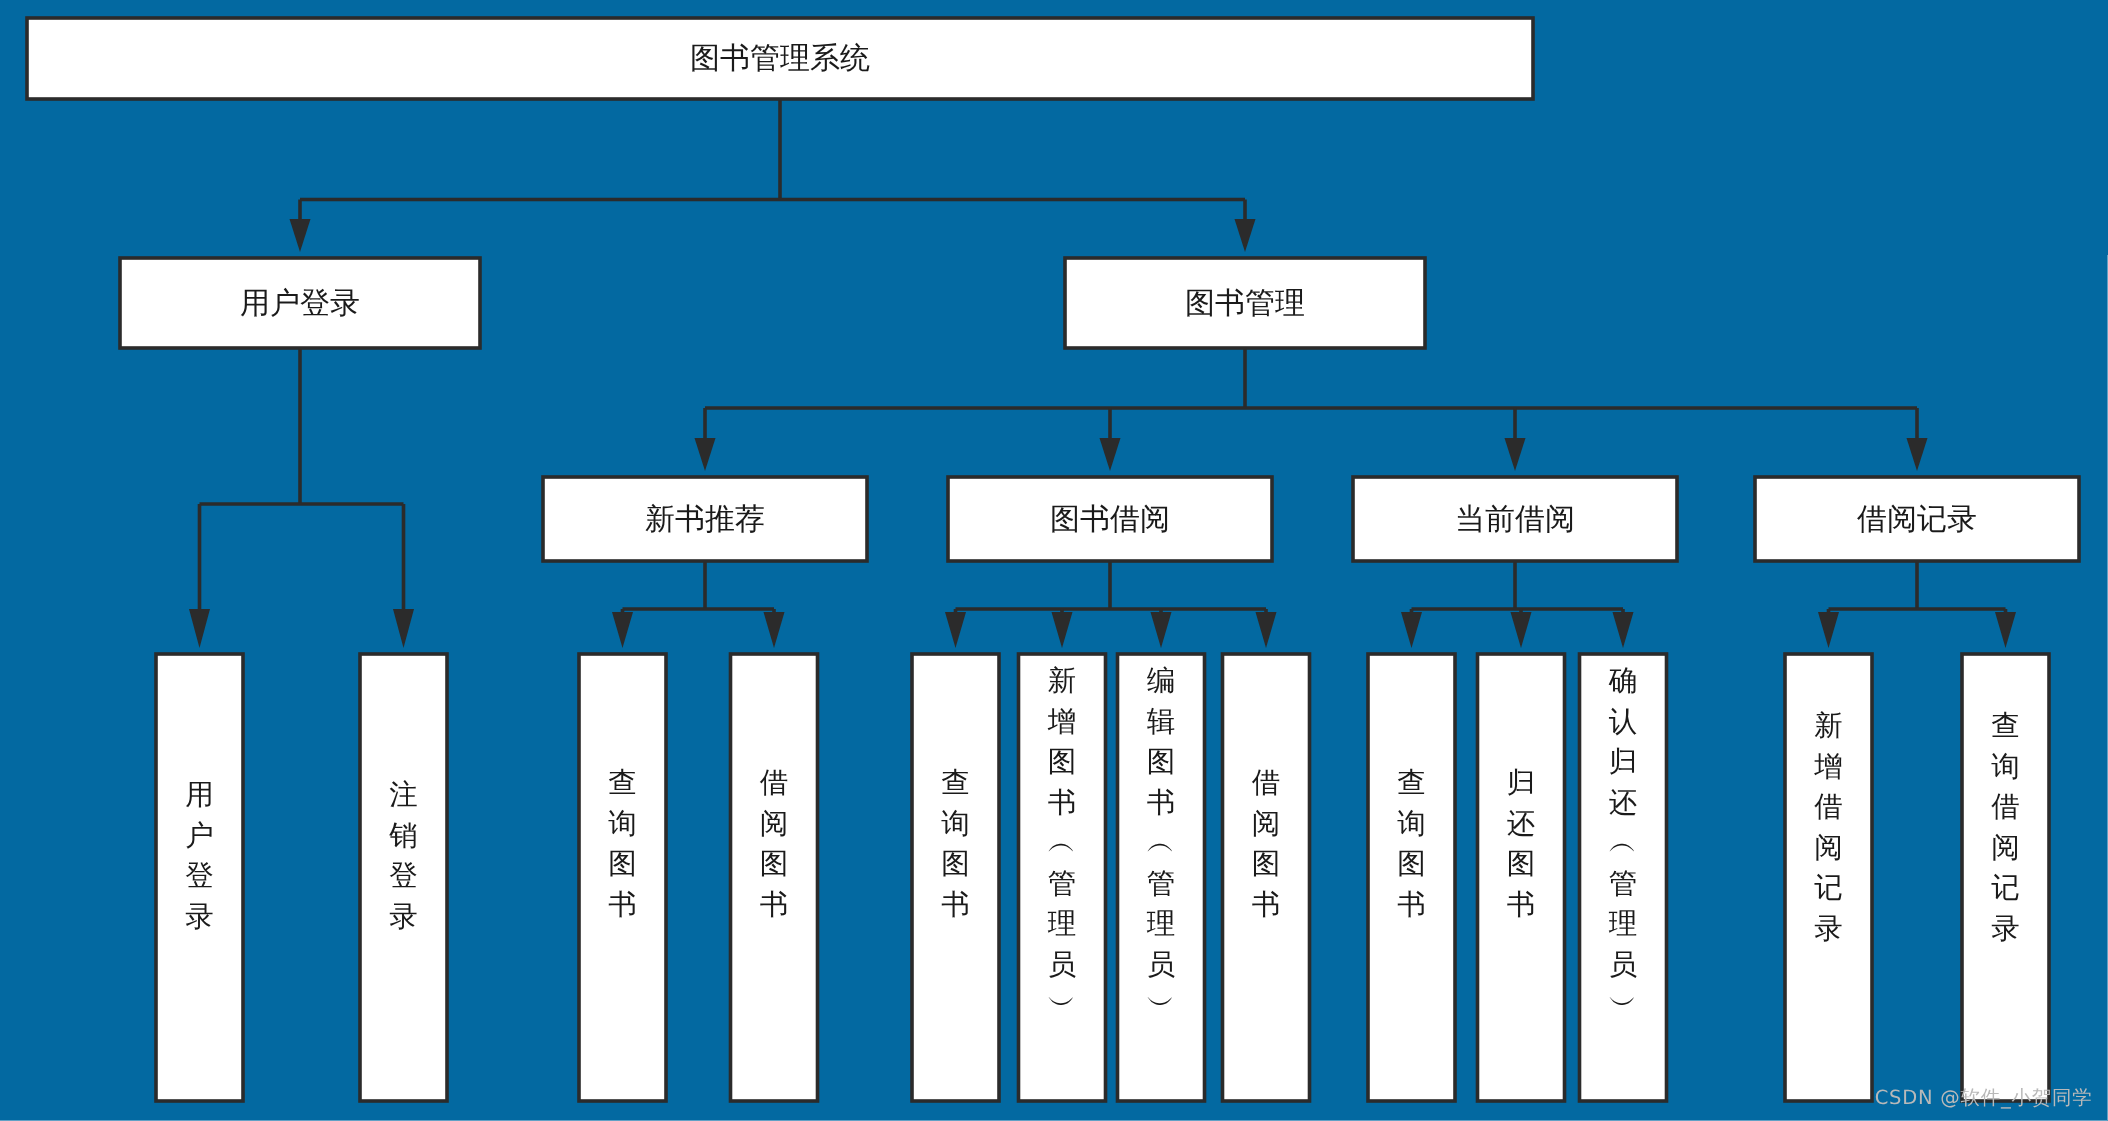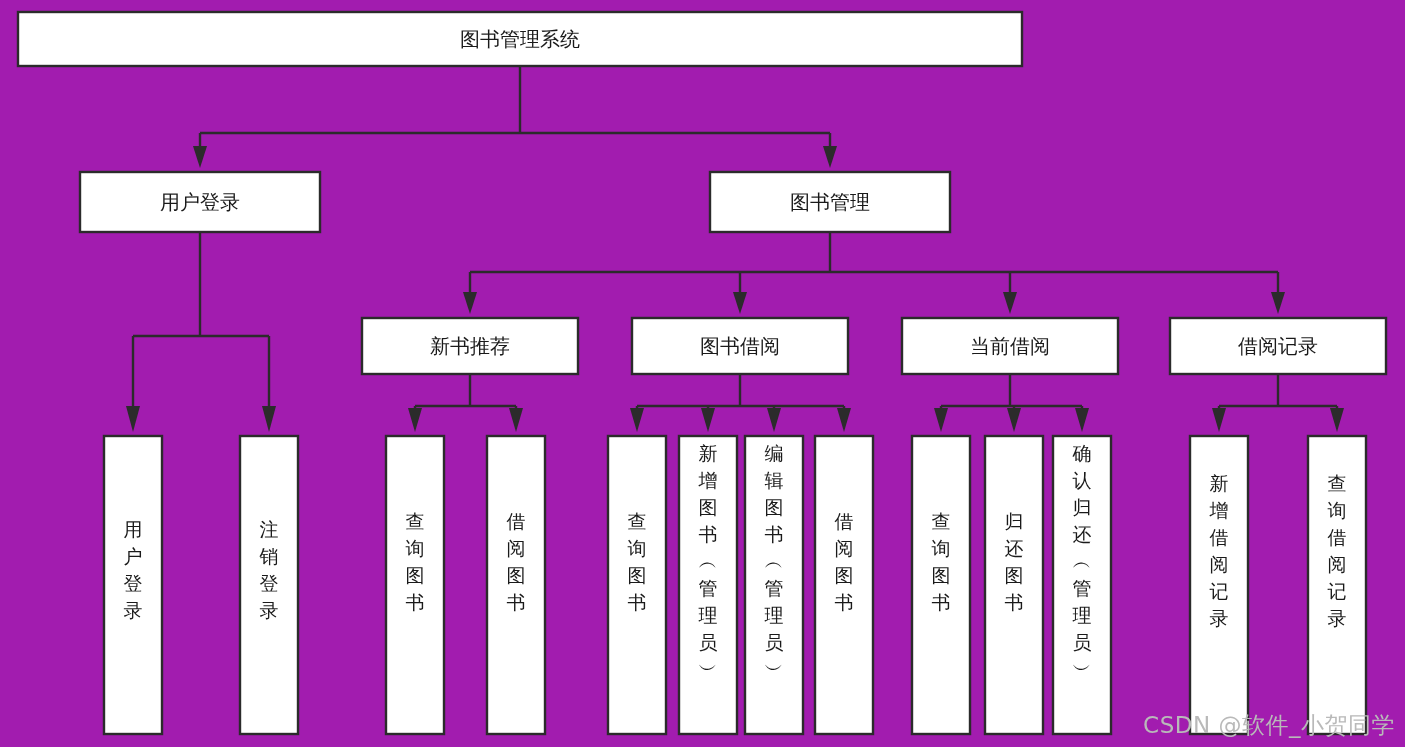--- a/index.html
+++ b/index.html
@@ -10,21 +10,21 @@
   body {
     width: 1405px;
     height: 747px;
     font-family: "DejaVu Sans", "Liberation Sans", sans-serif;
     overflow: hidden;
   }
   #diagram-root {
     position: relative;
     width: 1405px;
     height: 747px;
-    background: #a21caf;
+    background: #0369a1;
   }
   svg#tree-svg {
     position: absolute;
     left: 0;
     top: 0;
     width: 1405px;
     height: 747px;
     display: block;
   }
   .node-box {
@@ -54,21 +54,21 @@
   .arrow-head {
     fill: #2b2b2b;
     stroke: none;
   }
   .watermark {
     position: absolute;
     right: 10px;
     bottom: 6px;
     color: #b9b9b9;
     font-family: "DejaVu Sans", "Liberation Sans", sans-serif;
-    font-size: 23px;
+    font-size: 13px;
     white-space: nowrap;
     user-select: none;
     letter-spacing: 0.5px;
   }
 </style>
 </head>
 <body>
 
 <div id="diagram-root">
 

